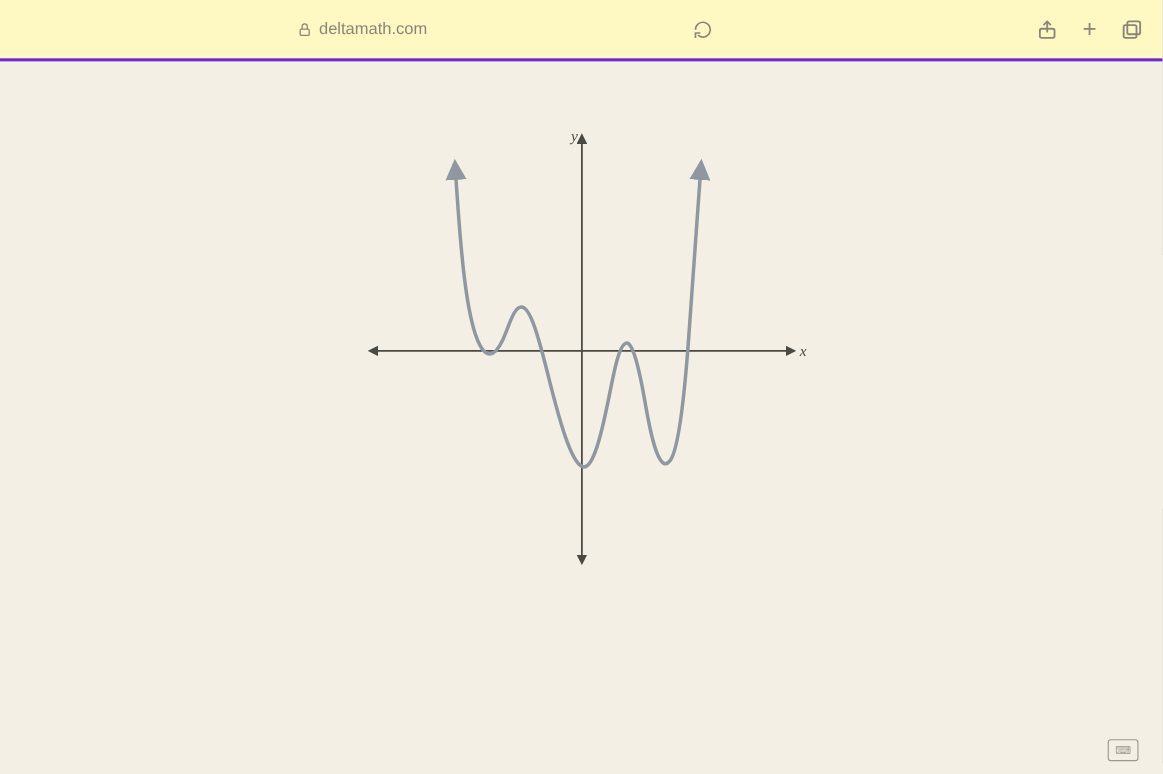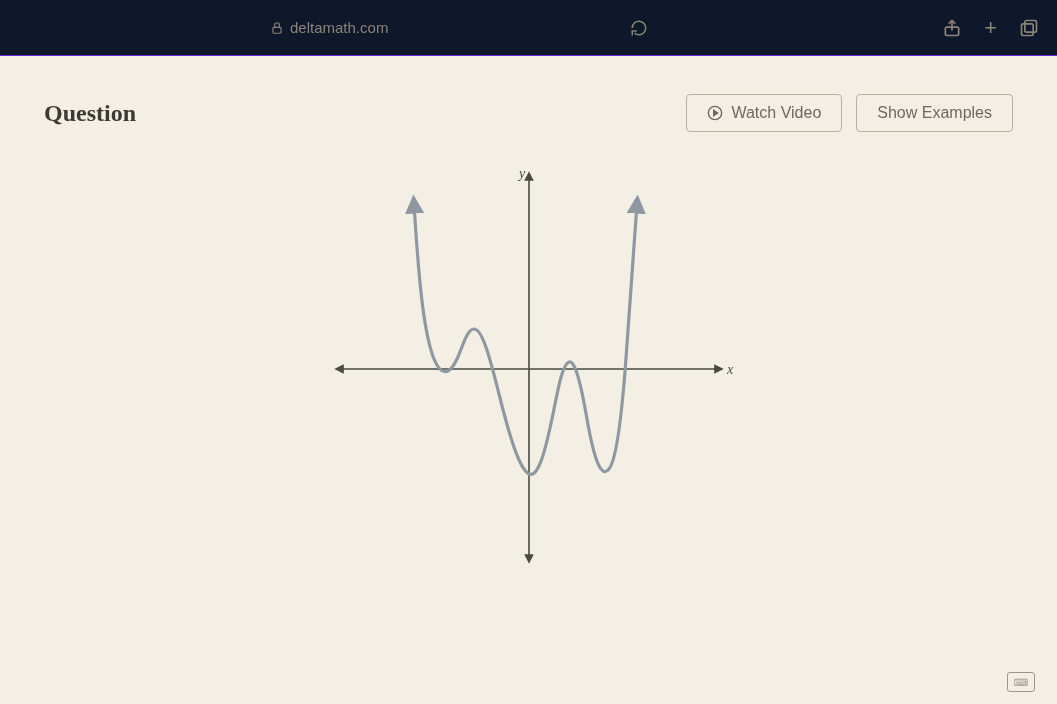--- a/index.html
+++ b/index.html
@@ -3,22 +3,22 @@
 <meta charset="utf-8">
 <style>
   * { margin: 0; padding: 0; box-sizing: border-box; }
   html, body { width: 1057px; height: 704px; overflow: hidden; }
   body {
     font-family: Georgia, 'Times New Roman', serif;
     background: #d8d2c5;
   }
   .browser-chrome {
     height: 56px;
-    background: #0f172a;
-    border-bottom: 1px solid #6d28d9;
+    background: #fef9c3;
+    border-bottom: 3px solid #6d28d9;
     display: flex;
     align-items: center;
     padding: 0 10px;
     position: relative;
   }
   .spacer-left { width: 260px; }
   .urlbox {
     display: flex;
     align-items: center;
     gap: 6px;
@@ -142,37 +142,20 @@
     <span class="icon-btn">
       <svg width="20" height="20" viewBox="0 0 24 24" fill="none" stroke="#8a8578" stroke-width="2">
         <rect x="7" y="3" width="14" height="14" rx="2"></rect>
         <rect x="3" y="7" width="14" height="14" rx="2"></rect>
       </svg>
     </span>
   </div>
 </div>
 
 <div class="page">
-  <div class="header-row">
-    <div class="q-title">Question</div>
-    <div class="header-buttons">
-      <button class="hbtn">
-        <span class="icon-btn">
-          <svg width="16" height="16" viewBox="0 0 24 24" fill="none" stroke="#6e695c" stroke-width="2">
-            <circle cx="12" cy="12" r="10"></circle>
-              <polygon points="10,8 16,12 10,16" fill="#6e695c"></polygon>
-          </svg>
-        </span>
-        <span>Watch Video</span>
-      </button>
-      <button class="hbtn">
-        <span>Show Examples</span>
-      </button>
-    </div>
-  </div>
 
 
   <div class="graph-wrap">
     <svg class="graph-svg" width="420" height="410" viewBox="0 0 420 410">
       <defs>
         <marker id="arr" viewBox="0 0 10 10" refX="5" refY="5" markerWidth="6" markerHeight="6" orient="auto-start-reverse">
           <path d="M 0 0 L 10 5 L 0 10 z" fill="#4a4a42"></path>
         </marker>
         <marker id="arrC" viewBox="0 0 10 10" refX="5" refY="5" markerWidth="6" markerHeight="6" orient="auto-start-reverse">
           <path d="M 0 0 L 10 5 L 0 10 z" fill="#8f98a0"></path>

